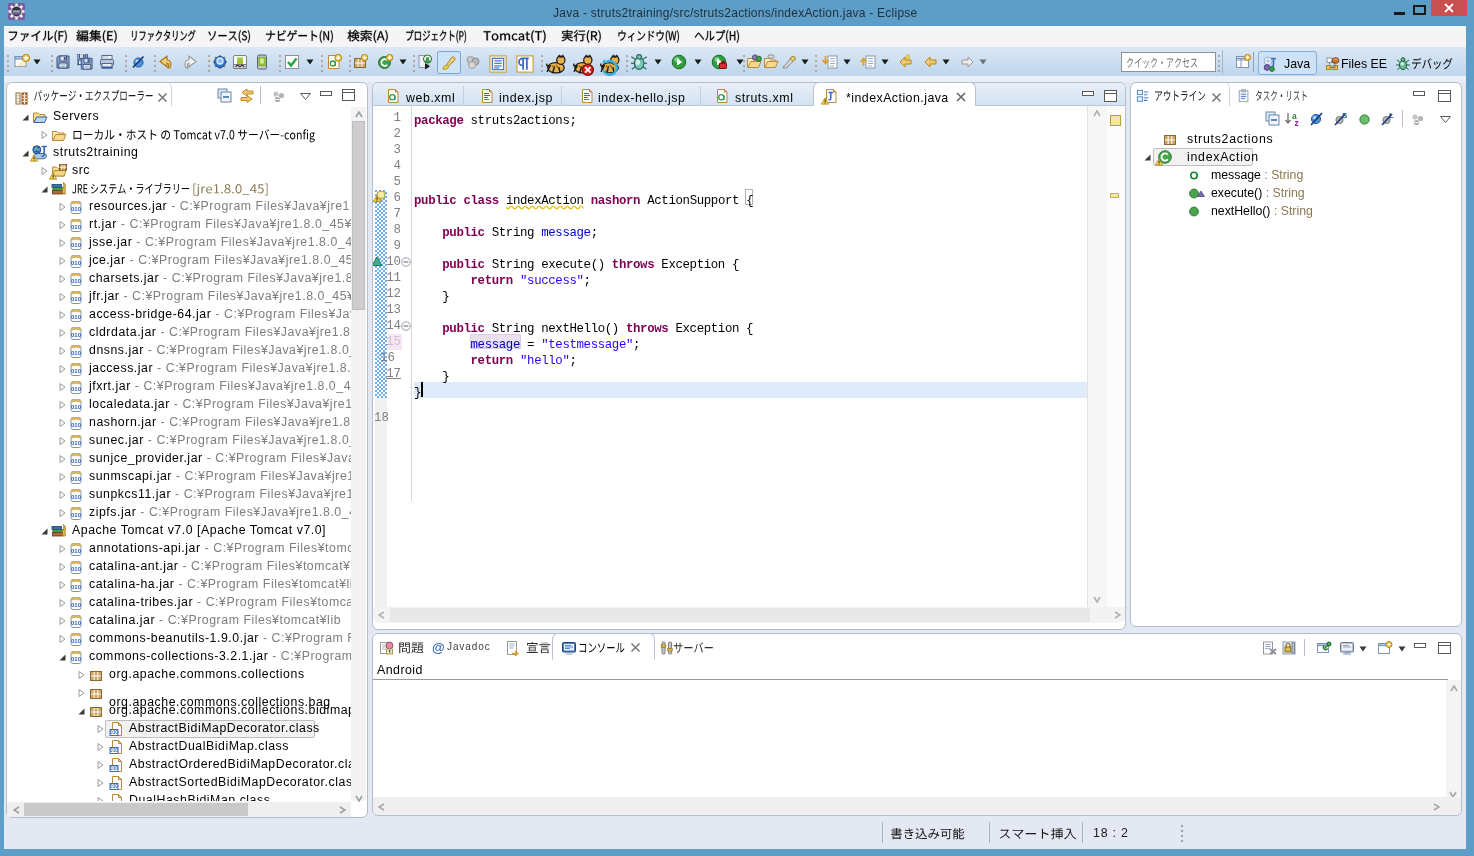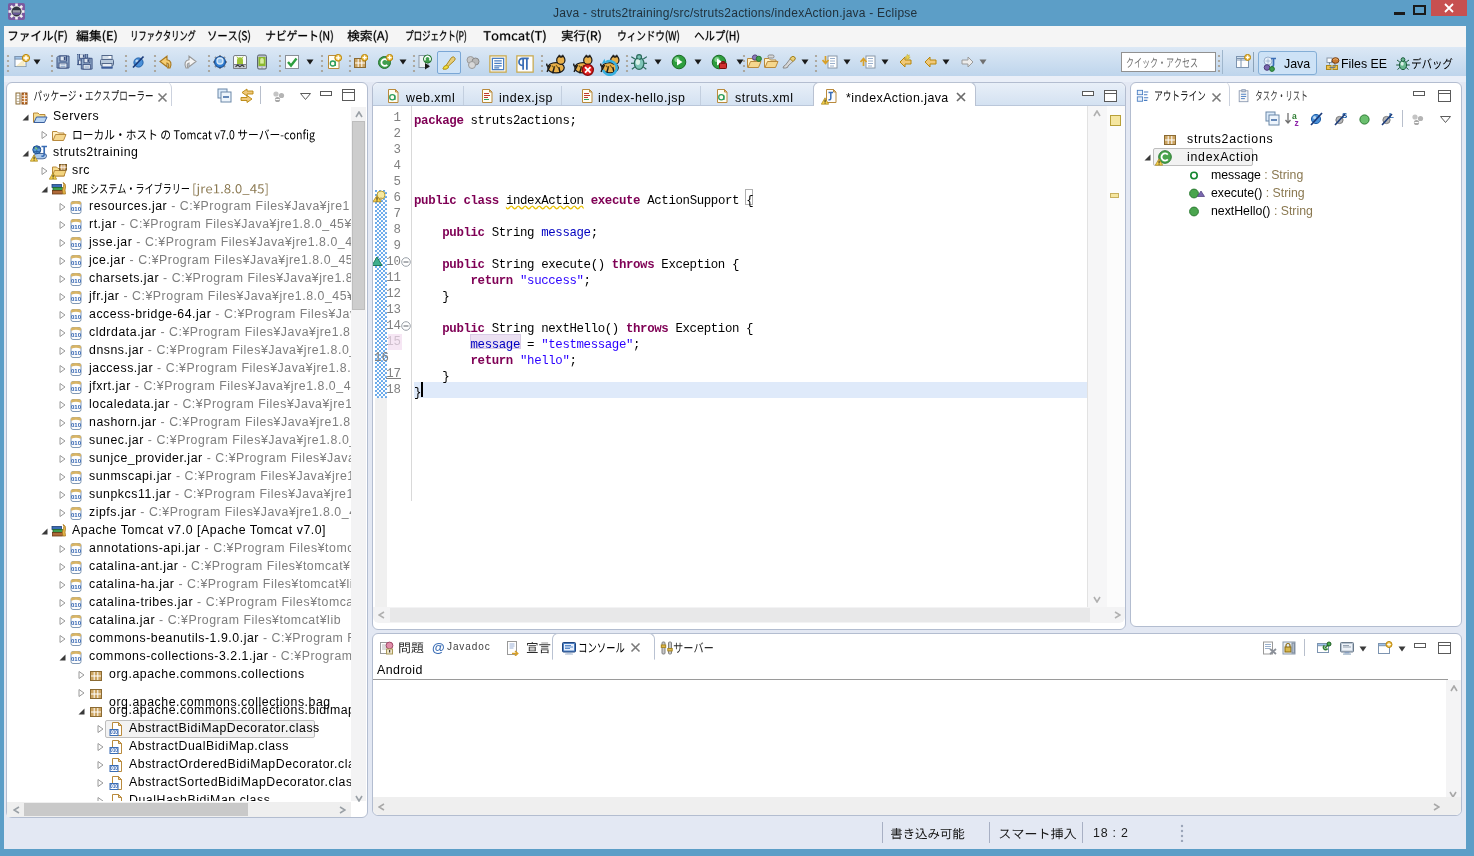--- a/index.html
+++ b/index.html
@@ -999,23 +999,23 @@
       <div style="height:16px;text-align:right;">6</div>
       <div style="height:16px;text-align:right;">7</div>
       <div style="height:16px;text-align:right;">8</div>
       <div style="height:16px;text-align:right;">9</div>
       <div style="height:16px;text-align:right;">10</div>
       <div style="height:16px;text-align:right;">11</div>
       <div style="height:16px;text-align:right;">12</div>
       <div style="height:16px;text-align:right;">13</div>
       <div style="height:16px;text-align:right;">14</div>
       <div style="height:16px;text-align:right;">15</div>
-      <div style="height:16px;text-align:left;">16</div>
+      <div style="height:16px;text-align:center;">16</div>
       <div style="height:16px;text-align:right;text-decoration:underline;">17</div>
-      <div style="height:16px;text-align:right;">18</div>
+      <div style="height:16px;text-align:left;margin-top:28px;">18</div>
     </div>
     <div style="position:absolute;left:15px;top:228px;width:14px;height:16px;background:#f2dcef;opacity:0.7;"></div>
     <div style="position:absolute;left:37.5px;top:-106px;width:1px;height:501px;background:#d9d9d9;"></div>
     <svg style="position:absolute;left:0px;top:84px;" width="13" height="13" viewBox="0 0 13 13">
       <circle cx="8" cy="5" r="4" fill="#f7e9a0" stroke="#b8a038"></circle>
       <rect x="6.7" y="7.5" width="2.6" height="2.2" fill="#c8b060"></rect>
       <path d="M4 6.5 L8.2 12.8 H-0.2 Z" fill="#f7d14a" stroke="#a8871f" stroke-width="0.8" transform="translate(0,-1)"></path>
       <rect x="3.5" y="7.2" width="1" height="2.6" fill="#222"></rect>
       <rect x="3.5" y="10.4" width="1" height="1" fill="#222"></rect>
     </svg>
@@ -1026,21 +1026,21 @@
       <circle cx="5" cy="5" r="4.3" fill="#fff" stroke="#9aa0a8"></circle>
       <line x1="2.5" y1="5" x2="7.5" y2="5" stroke="#5a6068"></line>
     </svg>
     <svg style="position:absolute;left:28px;top:215px;" width="10" height="10" viewBox="0 0 10 10">
       <circle cx="5" cy="5" r="4.3" fill="#fff" stroke="#9aa0a8"></circle>
       <line x1="2.5" y1="5" x2="7.5" y2="5" stroke="#5a6068"></line>
     </svg>
     <div style="position:absolute;left:97px;top:228px;width:51px;height:15px;background:#ebe0f2;border:1px solid #d9cce6;"></div>
     <div style="position:absolute;left:371.5px;top:83px;width:8px;height:16px;border:1px solid #b0b0b0;"></div>
     <div style="position:absolute;left:41px;top:4px;height:16px;"><span class="mono"><span class="kw">package</span> struts2actions;</span></div>
-    <div style="position:absolute;left:41px;top:84px;height:16px;"><span class="mono"><span class="kw">public</span> <span class="kw">class</span> <span style="text-decoration:underline wavy #e8c000;text-decoration-skip-ink:none;">indexAction</span> <span class="kw">execute</span> ActionSupport {</span></div>
+    <div style="position:absolute;left:41px;top:84px;height:16px;"><span class="mono"><span class="kw">public</span> <span class="kw">class</span> <span style="text-decoration:underline wavy #e8c000;text-decoration-skip-ink:none;">indexAction</span> <span class="kw">nashorn</span> ActionSupport {</span></div>
     <div style="position:absolute;left:41px;top:116px;height:16px;"><span class="mono">    <span class="kw">public</span> String <span class="fld">message</span>;</span></div>
     <div style="position:absolute;left:41px;top:148px;height:16px;"><span class="mono">    <span class="kw">public</span> String execute() <span class="kw">throws</span> Exception {</span></div>
     <div style="position:absolute;left:41px;top:164px;height:16px;"><span class="mono">        <span class="kw">return</span> <span class="str">"success"</span>;</span></div>
     <div style="position:absolute;left:41px;top:180px;height:16px;"><span class="mono">    }</span></div>
     <div style="position:absolute;left:41px;top:212px;height:16px;"><span class="mono">    <span class="kw">public</span> String nextHello() <span class="kw">throws</span> Exception {</span></div>
     <div style="position:absolute;left:41px;top:228px;height:16px;"><span class="mono">        <span class="fld">message</span> = <span class="str">"testmessage"</span>;</span></div>
     <div style="position:absolute;left:41px;top:244px;height:16px;"><span class="mono">        <span class="kw">return</span> <span class="str">"hello"</span>;</span></div>
     <div style="position:absolute;left:41px;top:260px;height:16px;"><span class="mono">    }</span></div>
     <div style="position:absolute;left:41px;top:276px;height:16px;"><span class="mono">}</span></div>
     <div style="position:absolute;left:48px;top:276px;width:1.6px;height:15px;background:#000;"></div>

